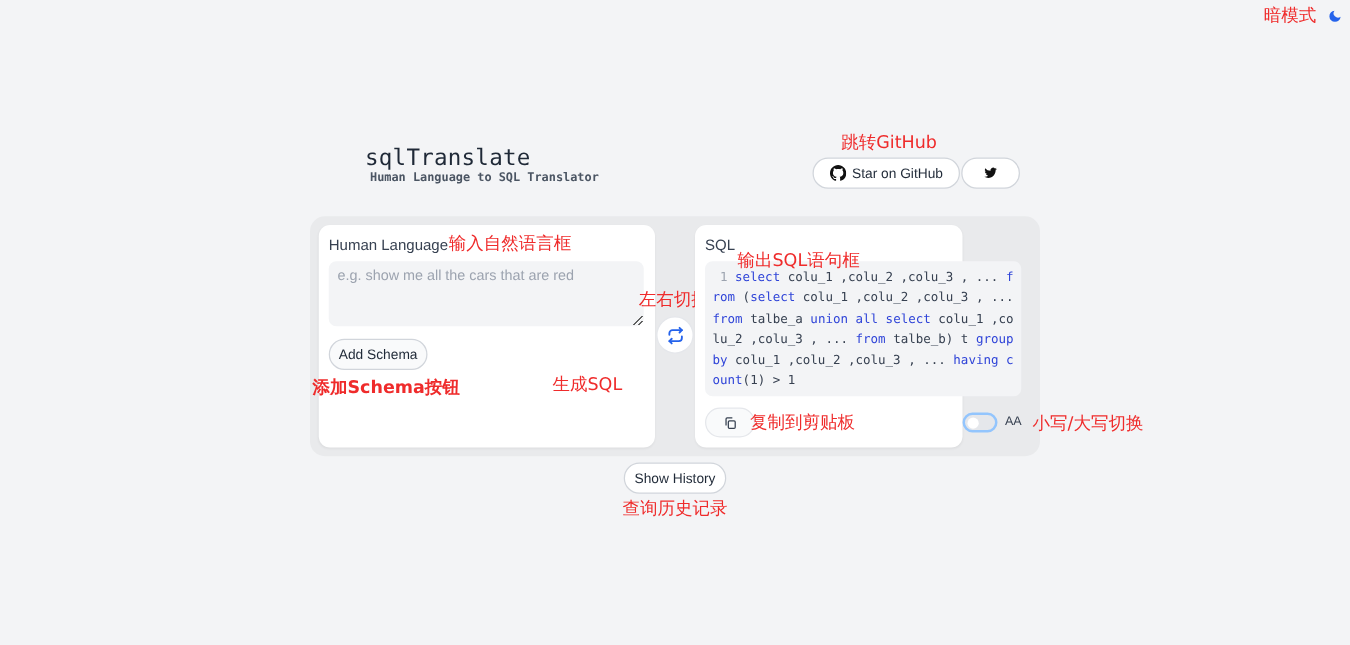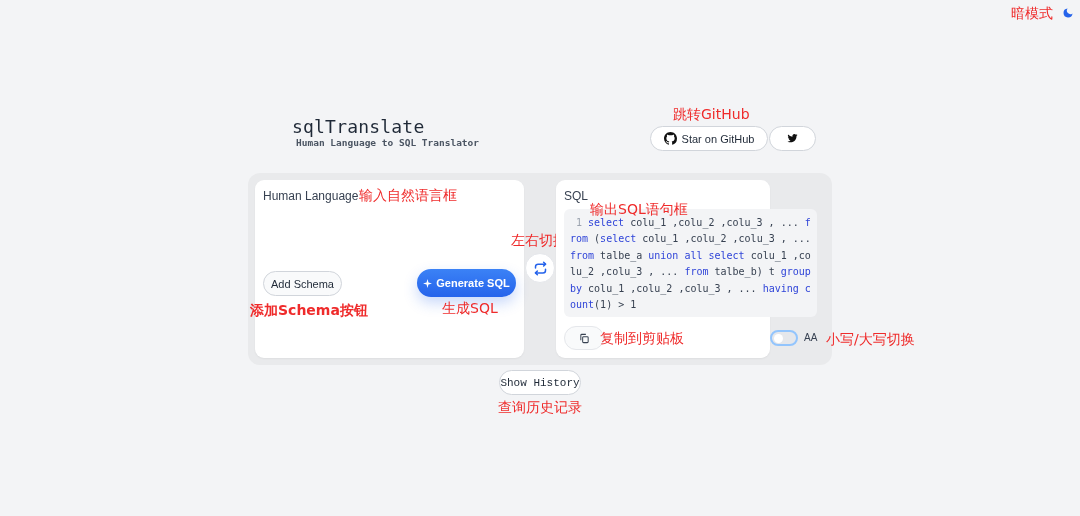--- a/index.html
+++ b/index.html
@@ -145,21 +145,20 @@
     font-size: 10px; color: #374151;
   }
   .history-btn {
     position: absolute; left: 499px; top: 370px;
     width: 82px; height: 25px;
     background: #fff; border: 1px solid #d1d5db;
     border-radius: 999px;
     font-size: 11px; color: #1f2937;
     display: flex; align-items: center; justify-content: center;
     cursor: pointer;
-    font-family: Liberation Mono, monospace;
   }
 </style>
 </head>
 <body>
 
 <span class="anno" style="left:1011px; top:6px;">暗模式</span>
 <div class="dark-toggle">
   <svg width="12" height="12" viewBox="0 0 24 24">
       <path d="M21 12.8A9 9 0 1 1 11.2 3a7 7 0 0 0 9.8 9.8z" fill="#2563eb"></path>
     </svg>
@@ -178,27 +177,22 @@
 <div class="pill tw-btn">
   <svg width="11" height="11" viewBox="0 0 24 24">
       <path fill="#111" d="M23 4.6a9 9 0 0 1-2.6.7 4.5 4.5 0 0 0 2-2.5 9 9 0 0 1-2.9 1.1A4.5 4.5 0 0 0 11.8 8 12.8 12.8 0 0 1 2.5 3.3a4.5 4.5 0 0 0 1.4 6 4.5 4.5 0 0 1-2-.6v.1a4.5 4.5 0 0 0 3.6 4.4 4.5 4.5 0 0 1-2 .1 4.5 4.5 0 0 0 4.2 3.1A9 9 0 0 1 1 18.3 12.8 12.8 0 0 0 7.9 20.3c8.3 0 12.8-6.9 12.8-12.8v-.6A9 9 0 0 0 23 4.6z"></path>
     </svg>
 </div>
 
 <div class="wrapper"></div>
 
 <div class="card card-left">
   <div class="card-label">Human Language</div>
+  <textarea class="textarea" placeholder="e.g. show me all the cars that are red" style=""></textarea>
   <div class="add-schema">Add Schema</div>
-  <div class="generate">
-    <svg width="9" height="9" viewBox="0 0 24 24">
-        <path fill="#fff" d="M12 0l2.5 9.5L24 12l-9.5 2.5L12 24l-2.5-9.5L0 12l9.5-2.5z"></path>
-      </svg>
-    <span>Generate SQL</span>
-  </div>
 </div>
 <span class="anno" style="left:359px; top:188px;">输入自然语言框</span>
 <span class="anno" style="left:250px; top:303px;font-weight:bold;">添加Schema按钮</span>
 <span class="anno" style="left:442px; top:301px;">生成SQL</span>
 
 <span class="anno" style="left:511px; top:233px;">左右切换</span>
 <div class="swap-btn">
   <svg width="15" height="15" viewBox="0 0 24 24" fill="none" stroke="#2563eb" stroke-width="2.4" stroke-linecap="round" stroke-linejoin="round">
       <path d="M17 2l3 3-3 3"></path>
       <path d="M4 11V9a4 4 0 0 1 4-4h12"></path>

